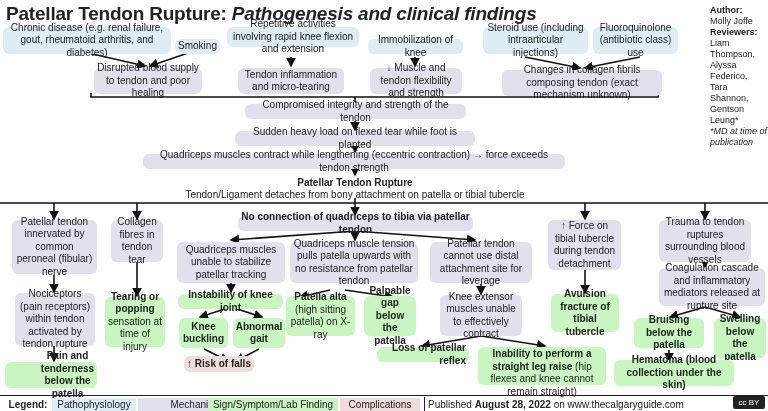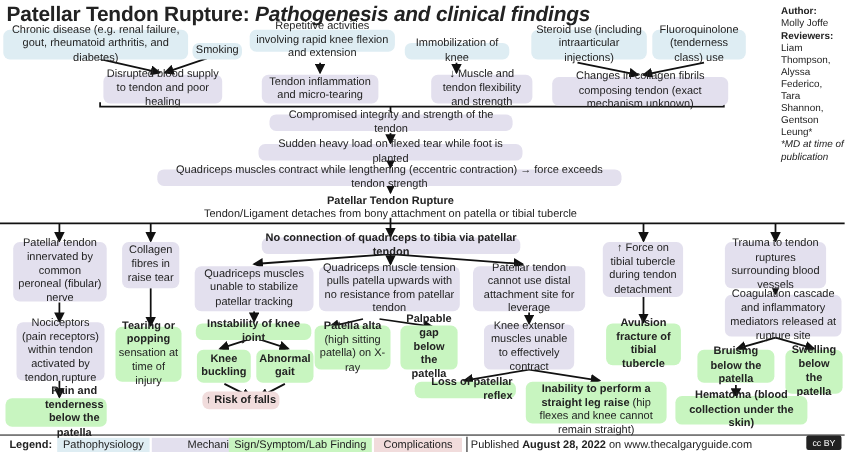--- a/index.html
+++ b/index.html
@@ -94,35 +94,35 @@
   <div>Tara Shannon,</div>
   <div>Gentson Leung*</div>
   <div style="font-style:italic">*MD at time of publication</div>
 </div>
 
 <div class="box patho" style="left:3px;top:27px;width:168px;height:27px;">Chronic disease (e.g. renal failure, gout, rheumatoid arthritis, and diabetes)</div>
 <div class="box patho" style="left:175px;top:39px;width:45px;height:15px;">Smoking</div>
 <div class="box patho" style="left:227px;top:27px;width:132px;height:20px;">Repetitive activities involving rapid knee flexion and extension</div>
 <div class="box patho" style="left:368px;top:39px;width:95px;height:15px;">Immobilization of knee</div>
 <div class="box patho" style="left:483px;top:27px;width:105px;height:27px;">Steroid use (including intraarticular injections)</div>
-<div class="box patho" style="left:593px;top:27px;width:85px;height:27px;">Fluoroquinolone (tenderness class) use</div>
+<div class="box patho" style="left:593px;top:27px;width:85px;height:27px;">Fluoroquinolone (antibiotic class) use</div>
 
 <div class="box mech" style="left:94px;top:68px;width:108px;height:26px;">Disrupted blood supply to tendon and poor healing</div>
 <div class="box mech" style="left:238px;top:68px;width:106px;height:26px;">Tendon inflammation and micro-tearing</div>
-<div class="box mech" style="left:370px;top:68px;width:92px;height:26px;margin-left:22px;">↓ Muscle and tendon flexibility and strength</div>
+<div class="box mech" style="left:370px;top:68px;width:92px;height:26px;">↓ Muscle and tendon flexibility and strength</div>
 <div class="box mech" style="left:502px;top:70px;width:160px;height:26px;">Changes in collagen fibrils composing tendon (exact mechanism unknown)</div>
 
 <div class="box mech" style="left:245px;top:104px;width:221px;height:15px;">Compromised integrity and strength of the tendon</div>
 <div class="box mech" style="left:235px;top:131px;width:240px;height:15px;">Sudden heavy load on flexed tear while foot is planted</div>
 <div class="box mech" style="left:143px;top:154px;width:422px;height:15px;">Quadriceps muscles contract while lengthening (eccentric contraction) → force exceeds tendon strength</div>
 <div class="plain b" style="left:255px;top:177px;width:200px;">Patellar Tendon Rupture</div>
 <div class="plain" style="left:155px;top:189px;width:400px;">Tendon/Ligament detaches from bony attachment on patella or tibial tubercle</div>
 
 <div class="box mech" style="left:12px;top:220px;width:85px;height:54px;">Patellar tendon innervated by common peroneal (fibular) nerve</div>
-<div class="box mech" style="left:111px;top:220px;width:52px;height:42px;">Collagen fibres in raise tear</div>
+<div class="box mech" style="left:111px;top:220px;width:52px;height:42px;">Collagen fibres in tendon tear</div>
 <div class="box mech" style="left:238px;top:216px;width:235px;height:15px;font-weight:bold;">No connection of quadriceps to tibia via patellar tendon</div>
 <div class="box mech" style="left:548px;top:220px;width:73px;height:50px;">↑ Force on tibial tubercle during tendon detachment</div>
 <div class="box mech" style="left:659px;top:220px;width:92px;height:42px;">Trauma to tendon ruptures surrounding blood vessels</div>
 
 <div class="box mech" style="left:15px;top:293px;width:80px;height:53px;">Nociceptors (pain receptors) within tendon activated by tendon rupture</div>
 <div class="box sign" style="left:105px;top:297px;width:60px;height:50px;flex-direction:column;">
   <span class="b">Tearing or popping</span>
   <span>sensation at time of injury</span>
 </div>
 <div class="box mech" style="left:177px;top:242px;width:108px;height:41px;">Quadriceps muscles unable to stabilize patellar tracking</div>

